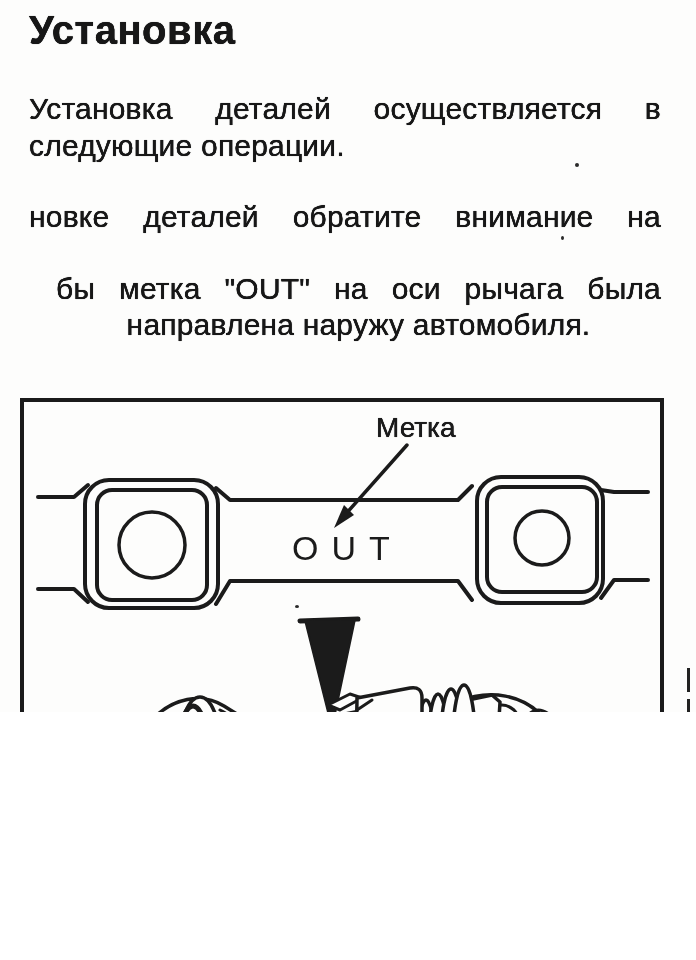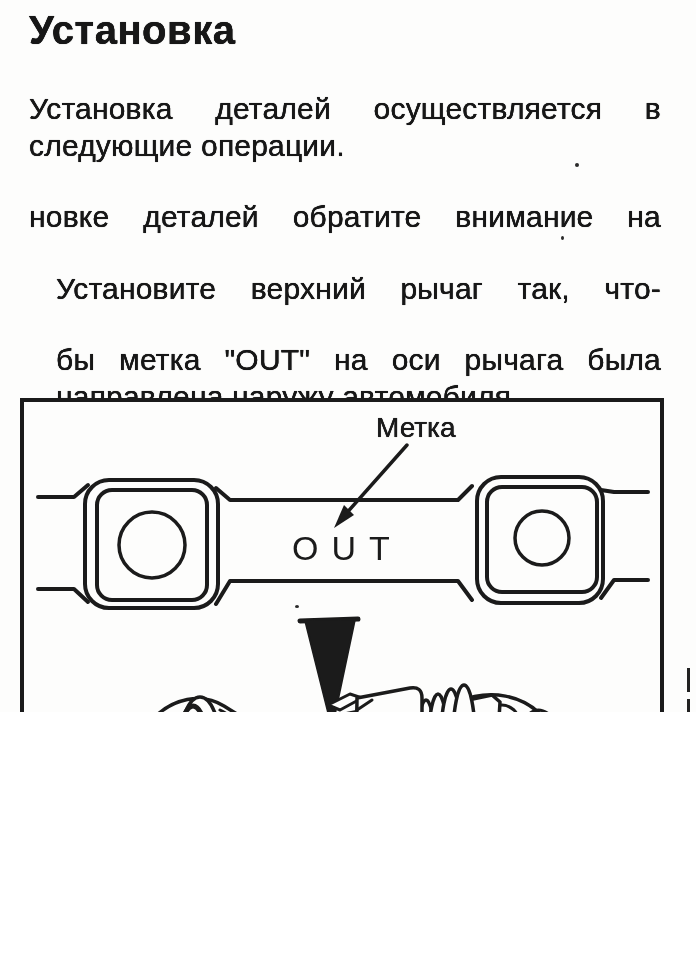--- a/index.html
+++ b/index.html
@@ -14,21 +14,21 @@
     position:absolute;left:29px;top:8px;width:640px;
     font-size:40px;font-weight:700;letter-spacing:.5px;
   }
   .body-text{
     position:absolute;left:29px;top:56px;width:632px;
     font-size:30px;line-height:36.6px;letter-spacing:.2px;
     white-space:nowrap;
   }
   .line{display:block;width:632px;}
   .jl{ text-align:justify; text-align-last:justify; white-space:normal;margin-top:35px; }
-  .indent{ padding-left:27px; width:605px; }
+  .indent{ padding-left:27px; width:605px;text-align:center; }
   .figure{
     position:absolute;left:20px;top:398px;width:636px;height:531px;
     border:4px solid #1b1b1b;background:#fdfdfc;
   }
   .figure svg{position:absolute;left:0;top:0;}
   .edge-artifact{
     position:absolute;left:687px;top:668px;width:3px;height:292px;
     background:repeating-linear-gradient(180deg,#222 0 24px,transparent 24px 31px);
   }
   .speck{position:absolute;background:#2a2a2a;border-radius:50%;}
@@ -37,21 +37,20 @@
 <body>
 
 <div class="page">
 
   <div class="doc-title ink">Установка</div>
 
   <div class="body-text ink">
     <span class="line jl">Установка деталей осуществляется в</span>
     <span class="line">следующие операции.</span>
     <span class="line jl">новке деталей обратите внимание на</span>
-    <span class="line jl indent">Установите верхний рычаг так, что-</span>
     <span class="line jl indent">бы метка "OUT" на оси рычага была</span>
     <span class="line indent">направлена наружу автомобиля.</span>
   </div>
 
   <div class="figure">
     <svg width="636" height="531" viewBox="0 0 636 531" fill="none" stroke="#1b1b1b" stroke-width="4" stroke-linecap="round" stroke-linejoin="round">
 
       <g>
         <path d="M 14,95 L 50,95 L 64,83"></path>
         <path d="M 14,187 L 50,187 L 64,200"></path>

